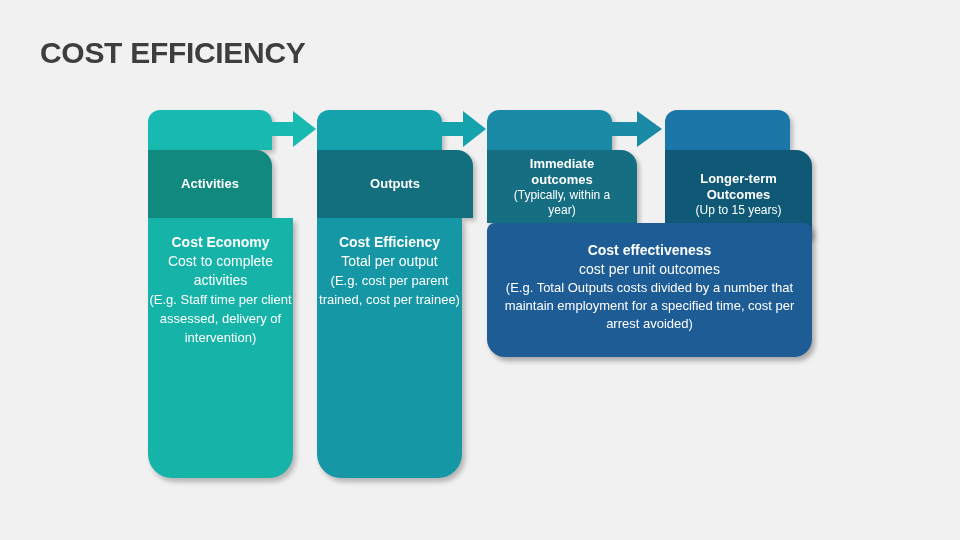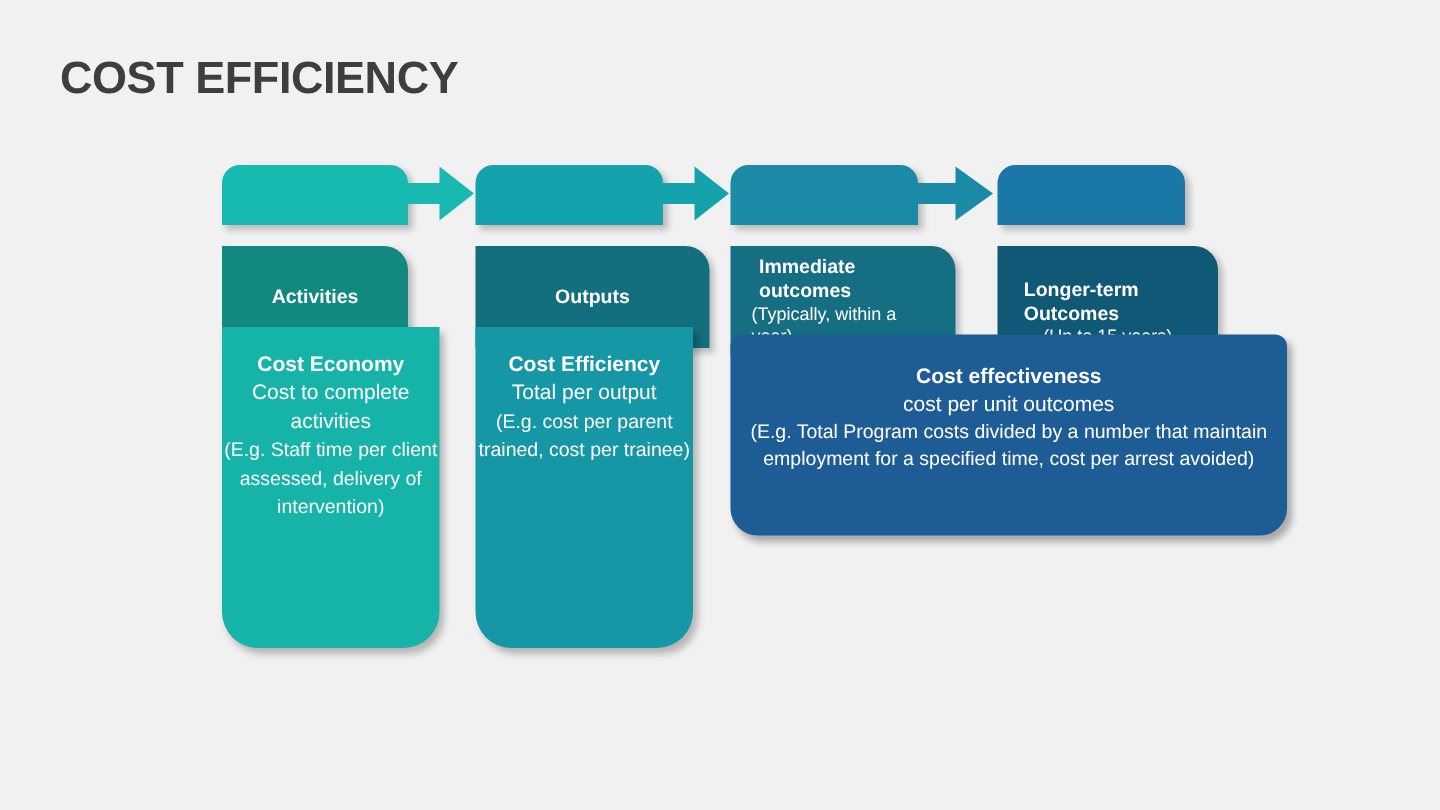--- a/index.html
+++ b/index.html
@@ -32,42 +32,42 @@
   .stem1{left:270px;width:24px;background:#17B9B0;}
   .stem2{left:440px;width:24px;background:#14A2AD;}
   .stem3{left:610px;width:28px;background:#1B8AA6;}
   .arrow-head{top:111px;width:0;height:0;
     border-top:18px solid transparent;border-bottom:18px solid transparent;}
   .head1{left:293px;border-left:23px solid #17B9B0;}
   .head2{left:463px;border-left:23px solid #14A2AD;}
   .head3{left:637px;border-left:25px solid #1B8AA6;}
 
   
-  .hdr{top:164px;height:68px;border-radius:0 16px 0 0;color:#FFFFFF;
+  .hdr{top:150px;height:68px;border-radius:0 16px 0 0;color:#FFFFFF;
        display:flex;flex-direction:column;align-items:center;justify-content:center;
-       text-align:left;box-shadow:3px 3px 4px rgba(0,0,0,0.22);}
+       text-align:center;box-shadow:3px 3px 4px rgba(0,0,0,0.22);}
   .hdr1{left:148px;width:124px;background:#12897F;}
   .hdr2{left:317px;width:156px;background:#136F7D;}
   .hdr3{left:487px;width:150px;background:#166E82;height:73px;}
   .hdr4{left:665px;width:147px;background:#0F5977;height:88px;}
   .h-title{font-weight:bold;font-size:13px;line-height:16px;max-width:112px;}
   .h-note{font-size:12px;line-height:15px;max-width:122px;}
 
   
-  .stagebody{top:218px;height:214px;border-radius:0 0 24px 24px;color:#FFFFFF;
+  .stagebody{top:218px;height:260px;border-radius:0 0 24px 24px;color:#FFFFFF;
              text-align:center;padding-top:15px;box-sizing:border-box;
              box-shadow:3px 4px 5px rgba(0,0,0,0.25);}
   .body1{left:148px;width:145px;background:#16B3A9;}
   .body2{left:317px;width:145px;background:#1697A5;}
   .b-title{font-weight:bold;font-size:14px;line-height:19px;padding:0 10px;}
   .b-sub{font-size:14px;line-height:19px;padding:0 10px;}
   .b-ex{font-size:13px;line-height:19px;padding:0 1px;}
 
   
-  .outcome{left:487px;top:223px;width:371px;height:134px;background:#1E5C96;
+  .outcome{left:487px;top:223px;width:325px;height:134px;background:#1E5C96;
            border-radius:8px 8px 18px 18px;color:#FFFFFF;text-align:center;
            padding-top:18px;box-sizing:border-box;
            box-shadow:3px 4px 5px rgba(0,0,0,0.3);}
   .outcome .b-ex{line-height:18px;padding:0 12px;}
 </style>
 </head>
 <body>
 
 <div class="slide">
 
@@ -107,16 +107,16 @@
 
   <div class="abs band band4"></div>
   <div class="abs hdr hdr4">
     <div class="h-title">Longer-term Outcomes</div>
     <div class="h-note">(Up to 15 years)</div>
   </div>
 
   <div class="abs outcome">
     <div class="b-title">Cost effectiveness</div>
     <div class="b-sub">cost per unit outcomes</div>
-    <div class="b-ex">(E.g. Total Program costs divided by a number that maintain employment for a specified time, cost per arrest avoided)</div>
+    <div class="b-ex">(E.g. Total Outputs costs divided by a number that maintain employment for a specified time, cost per arrest avoided)</div>
   </div>
 
 </div>
 
 </body></html>

